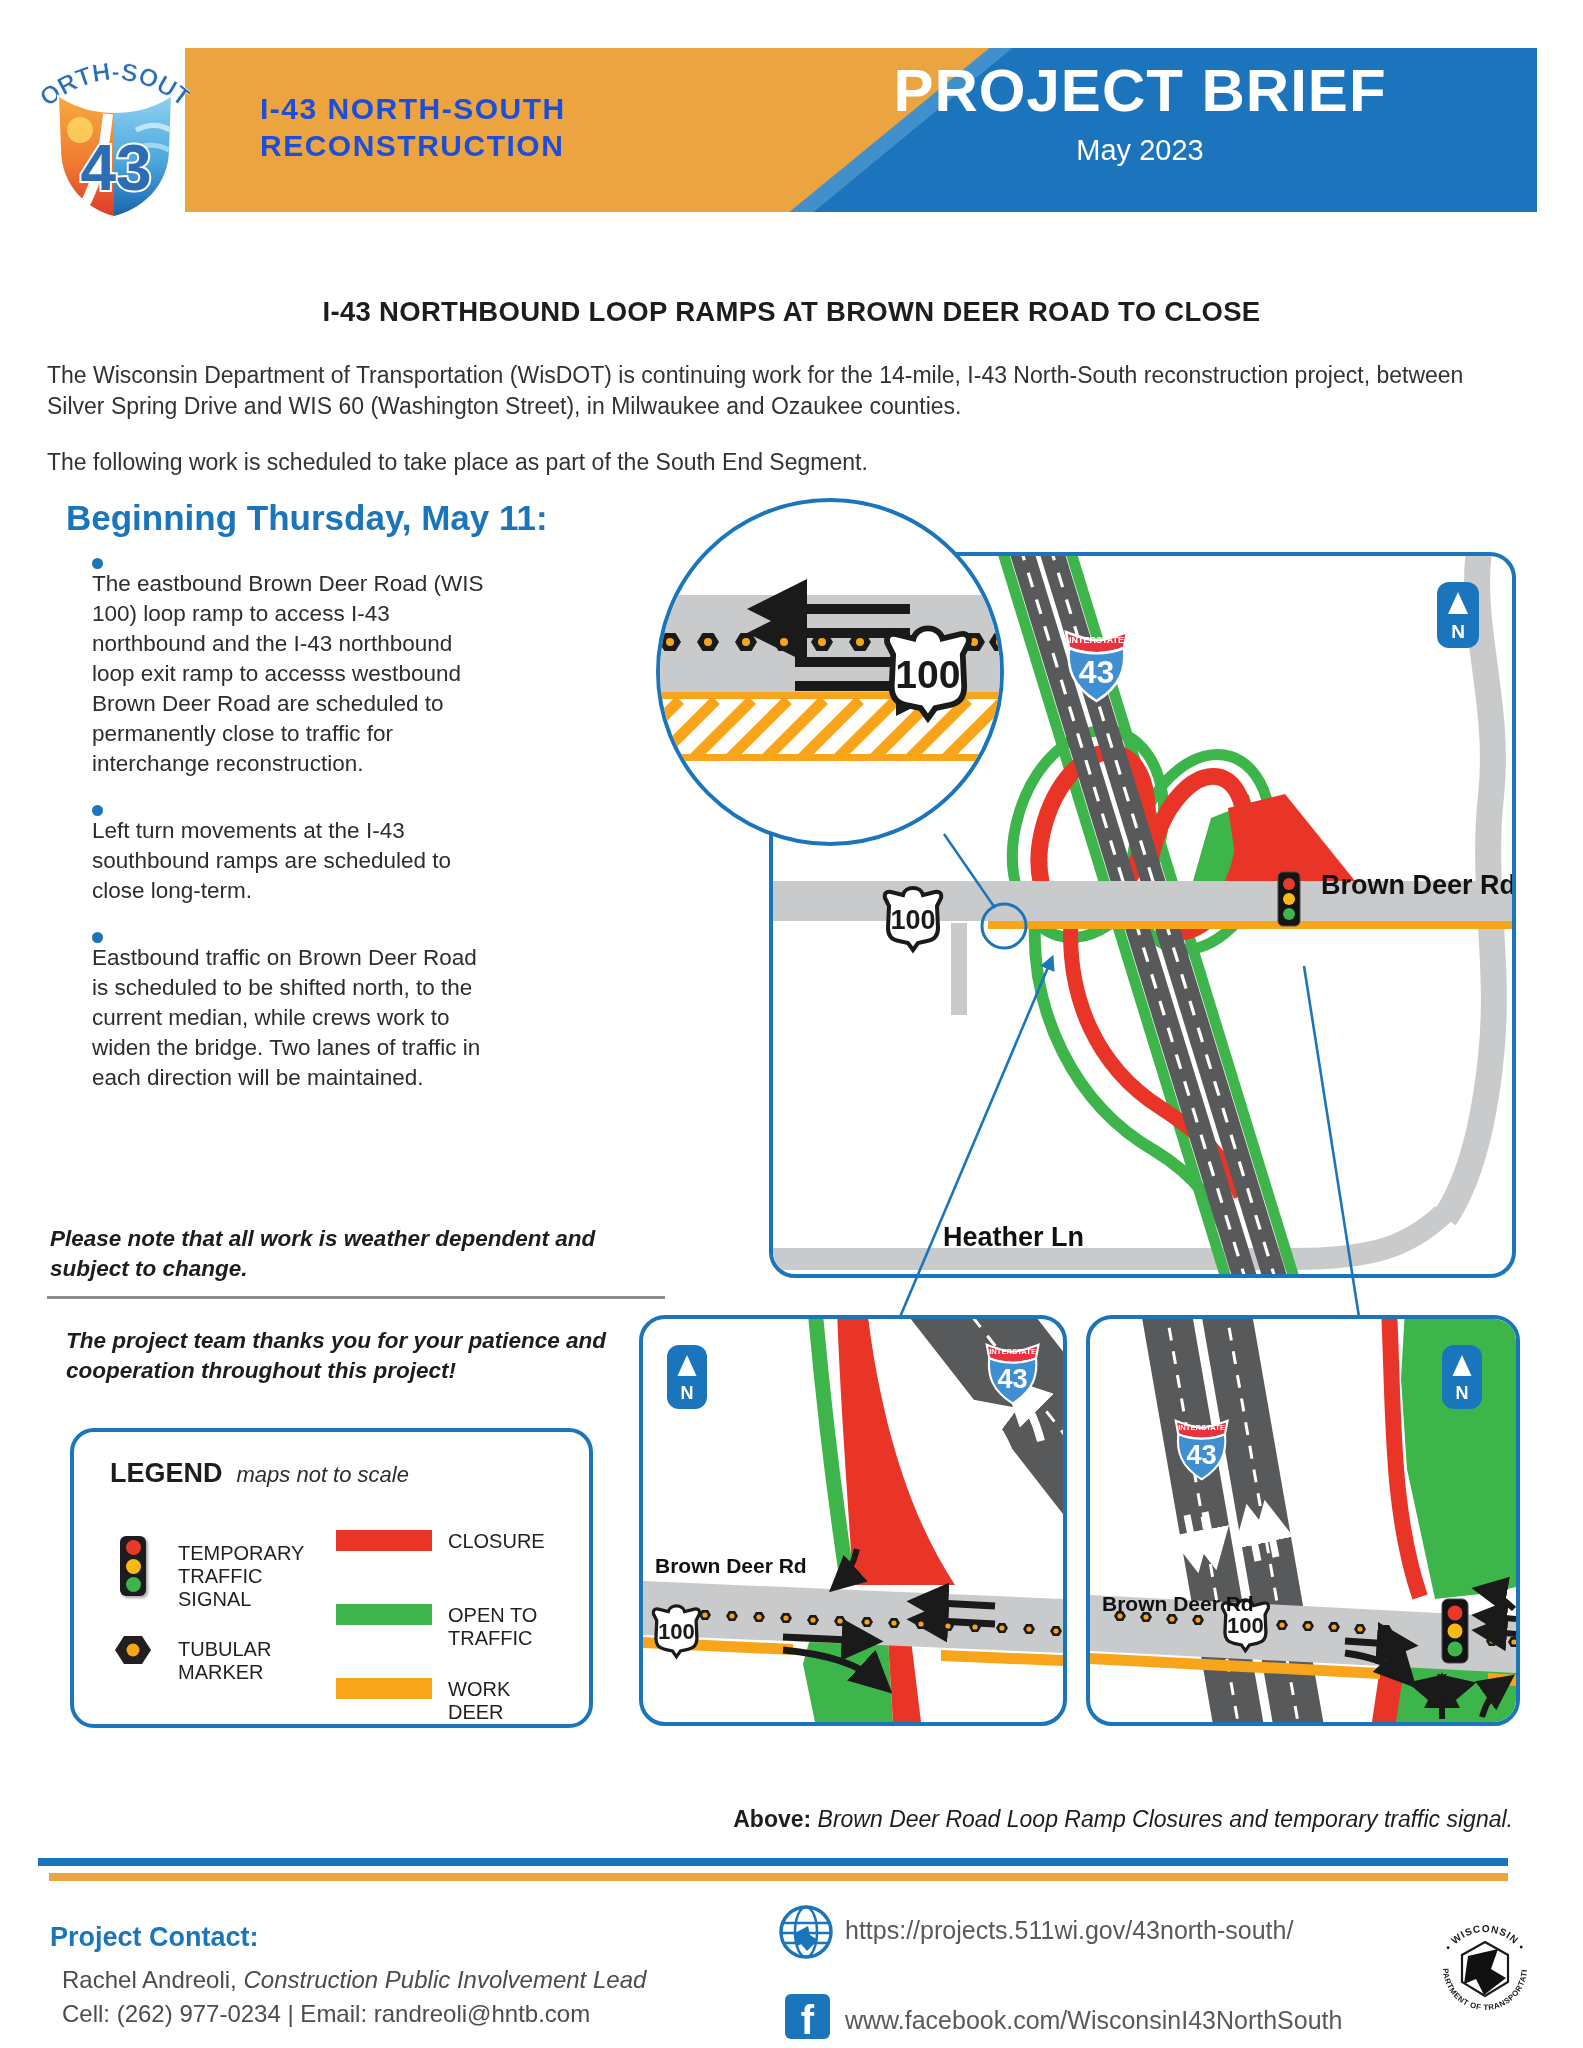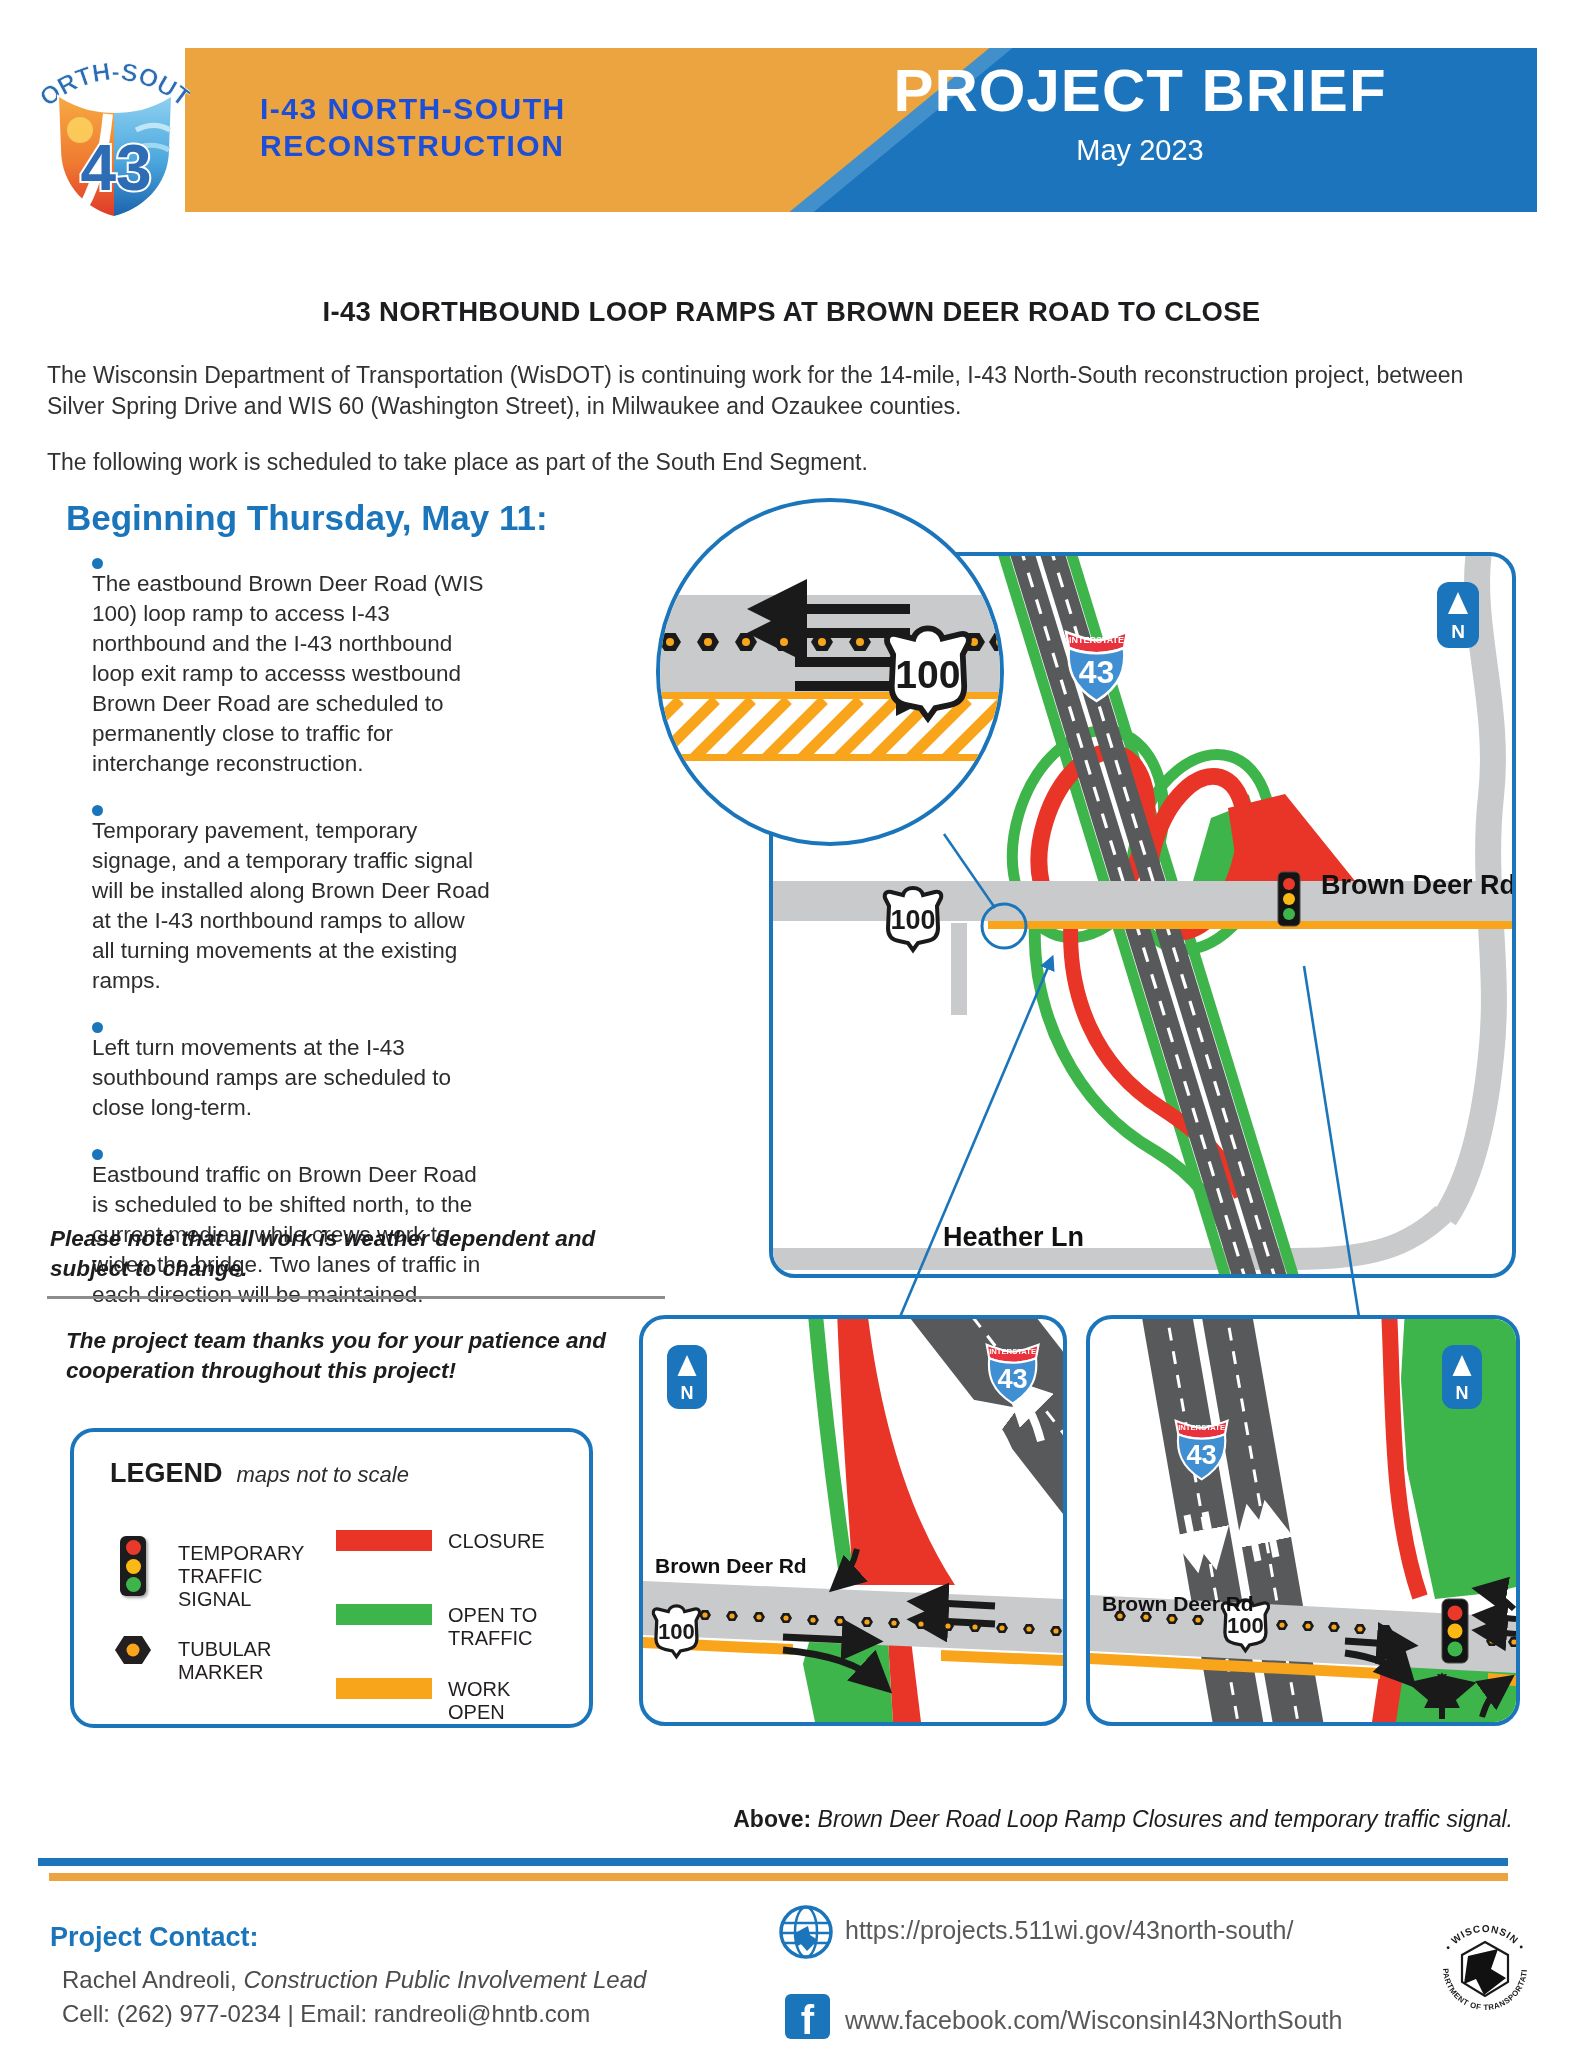--- a/index.html
+++ b/index.html
@@ -123,24 +123,20 @@
 <div class="abs para" style="top:447px">The following work is scheduled to take place as part of the South End Segment.</div>
 <div class="abs secHead">Beginning Thursday, May 11:</div>
 
 <ul class="abs bullets">
   <li>
       <span class="dot"></span>
       <span class="btxt">The eastbound Brown Deer Road (WIS 100) loop ramp to access I-43 northbound and the I-43 northbound loop exit ramp to accesss westbound Brown Deer Road are scheduled to permanently close to traffic for interchange reconstruction.</span>
     </li>
   <li>
       <span class="dot"></span>
-      <span class="btxt">Temporary pavement, temporary signage, and a temporary traffic signal will be installed along Brown Deer Road at the I-43 northbound ramps to allow all turning movements at the existing ramps.</span>
-    </li>
-  <li>
-      <span class="dot"></span>
       <span class="btxt">Left turn movements at the I-43 southbound ramps are scheduled to close long-term.</span>
     </li>
   <li>
       <span class="dot"></span>
       <span class="btxt">Eastbound traffic on Brown Deer Road is scheduled to be shifted north, to the current median, while crews work to widen the bridge. Two lanes of traffic in each direction will be maintained.</span>
     </li>
 </ul>
 
 <div class="abs noteit" style="left:50px;top:1224px;width:575px">Please note that all work is weather dependent and subject to change.</div>
 <div class="abs rule"></div>
@@ -159,21 +155,21 @@
   <svg class="abs" style="left:40px;top:203px" width="38" height="30" viewBox="0 0 38 30">
     <polygon points="1,15 10,1 28,1 37,15 28,29 10,29" fill="#231f20"></polygon>
     <circle cx="19" cy="15" r="6.5" fill="#F9A51B"></circle>
   </svg>
   <div class="abs legLabel" style="left:104px;top:206px">TUBULAR MARKER</div>
   <div class="abs swatch" style="left:262px;top:98px;background:#E93528"></div>
   <div class="abs legLabel" style="left:374px;top:98px">CLOSURE</div>
   <div class="abs swatch" style="left:262px;top:172px;background:#3DB54A"></div>
   <div class="abs legLabel" style="left:374px;top:172px">OPEN TO TRAFFIC</div>
   <div class="abs swatch" style="left:262px;top:246px;background:#F9A51B"></div>
-  <div class="abs legLabel" style="left:374px;top:246px">WORK OPEN</div>
+  <div class="abs legLabel" style="left:374px;top:246px">WORK DEER</div>
 </div>
 
 <div class="abs mapPanel mainMap">
  <svg width="739" height="718" viewBox="0 0 739 718">
 
   <path d="M-5,703 L520,703 C600,703 636,690 670,658" stroke="#C9CACB" stroke-width="22" fill="none"></path>
   <path d="M706,-5 C696,70 728,150 718,240 C708,330 728,410 718,500 C712,560 700,620 672,662" stroke="#C9CACB" stroke-width="26" fill="none"></path>
 
   <g stroke="#3DB54A" fill="none">
     <ellipse cx="315" cy="278" rx="72" ry="106" stroke-width="11" transform="rotate(17 315 278)"></ellipse>

